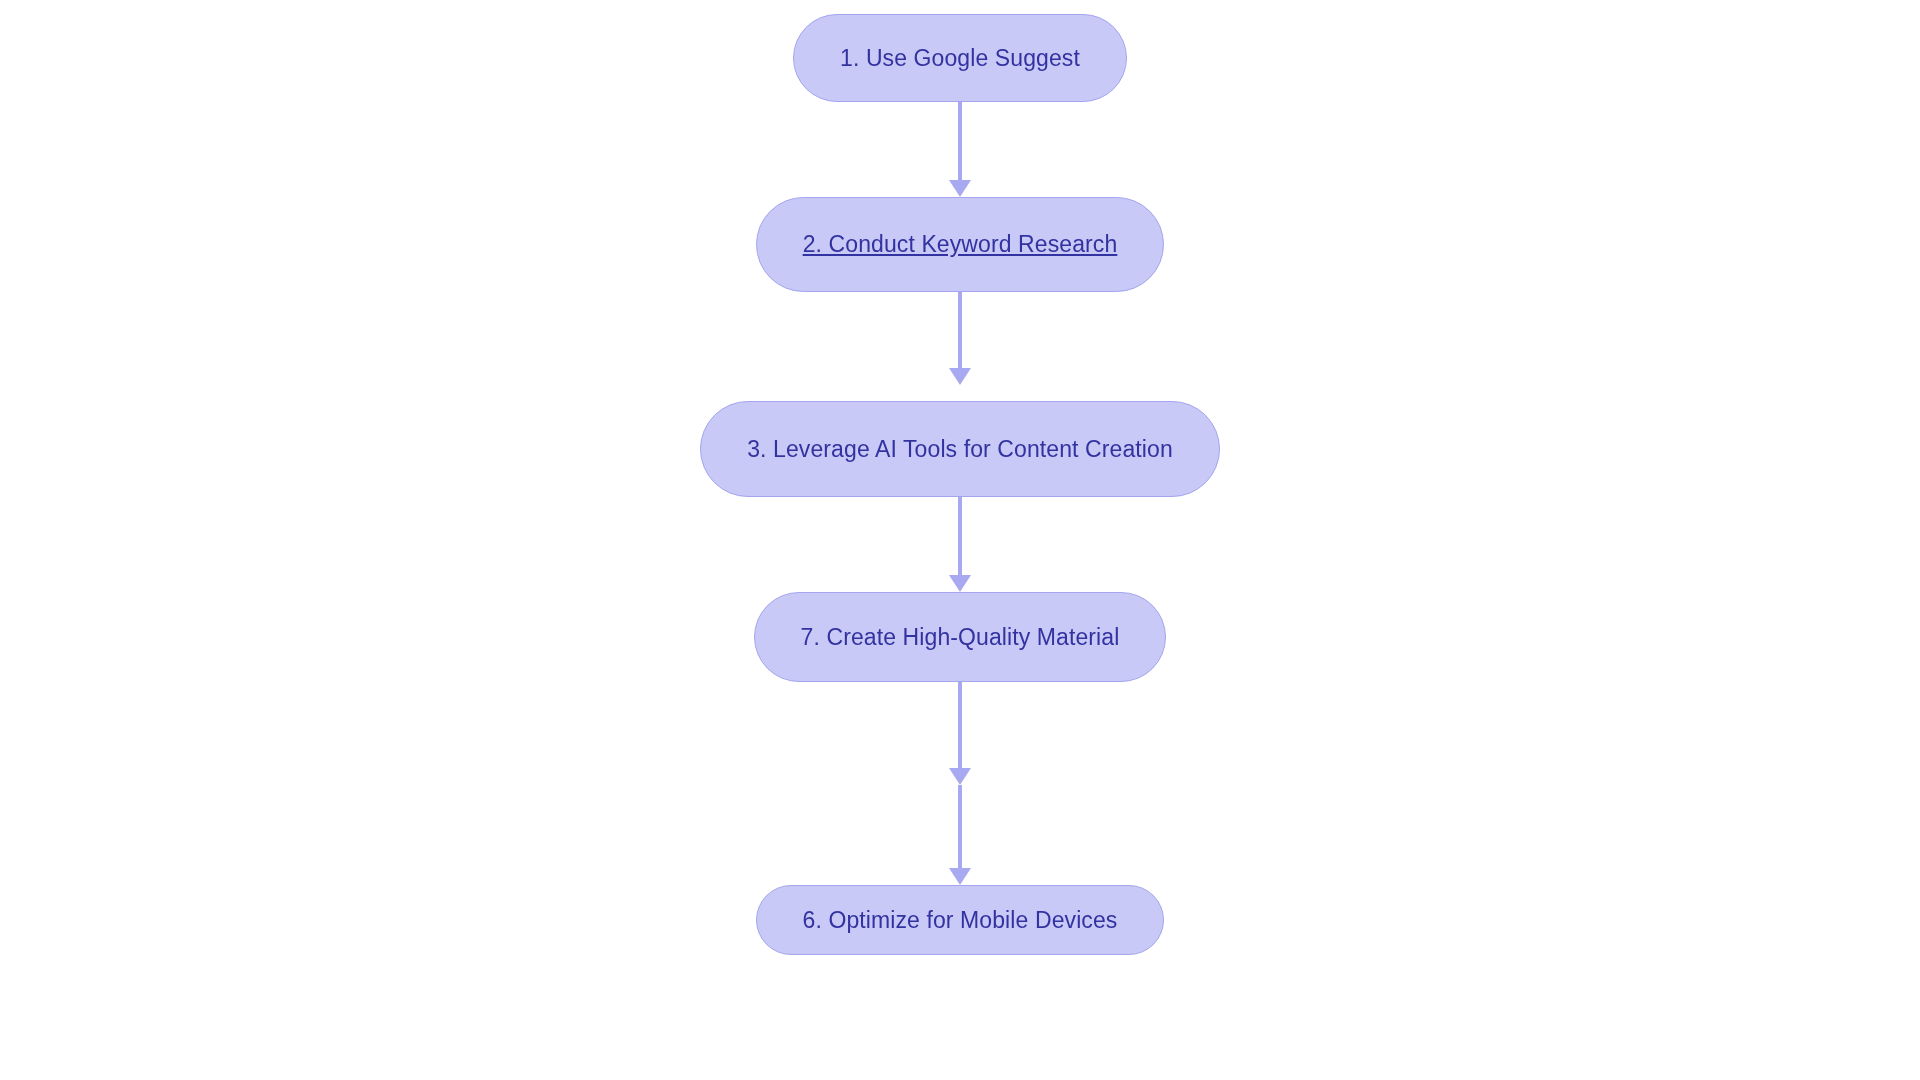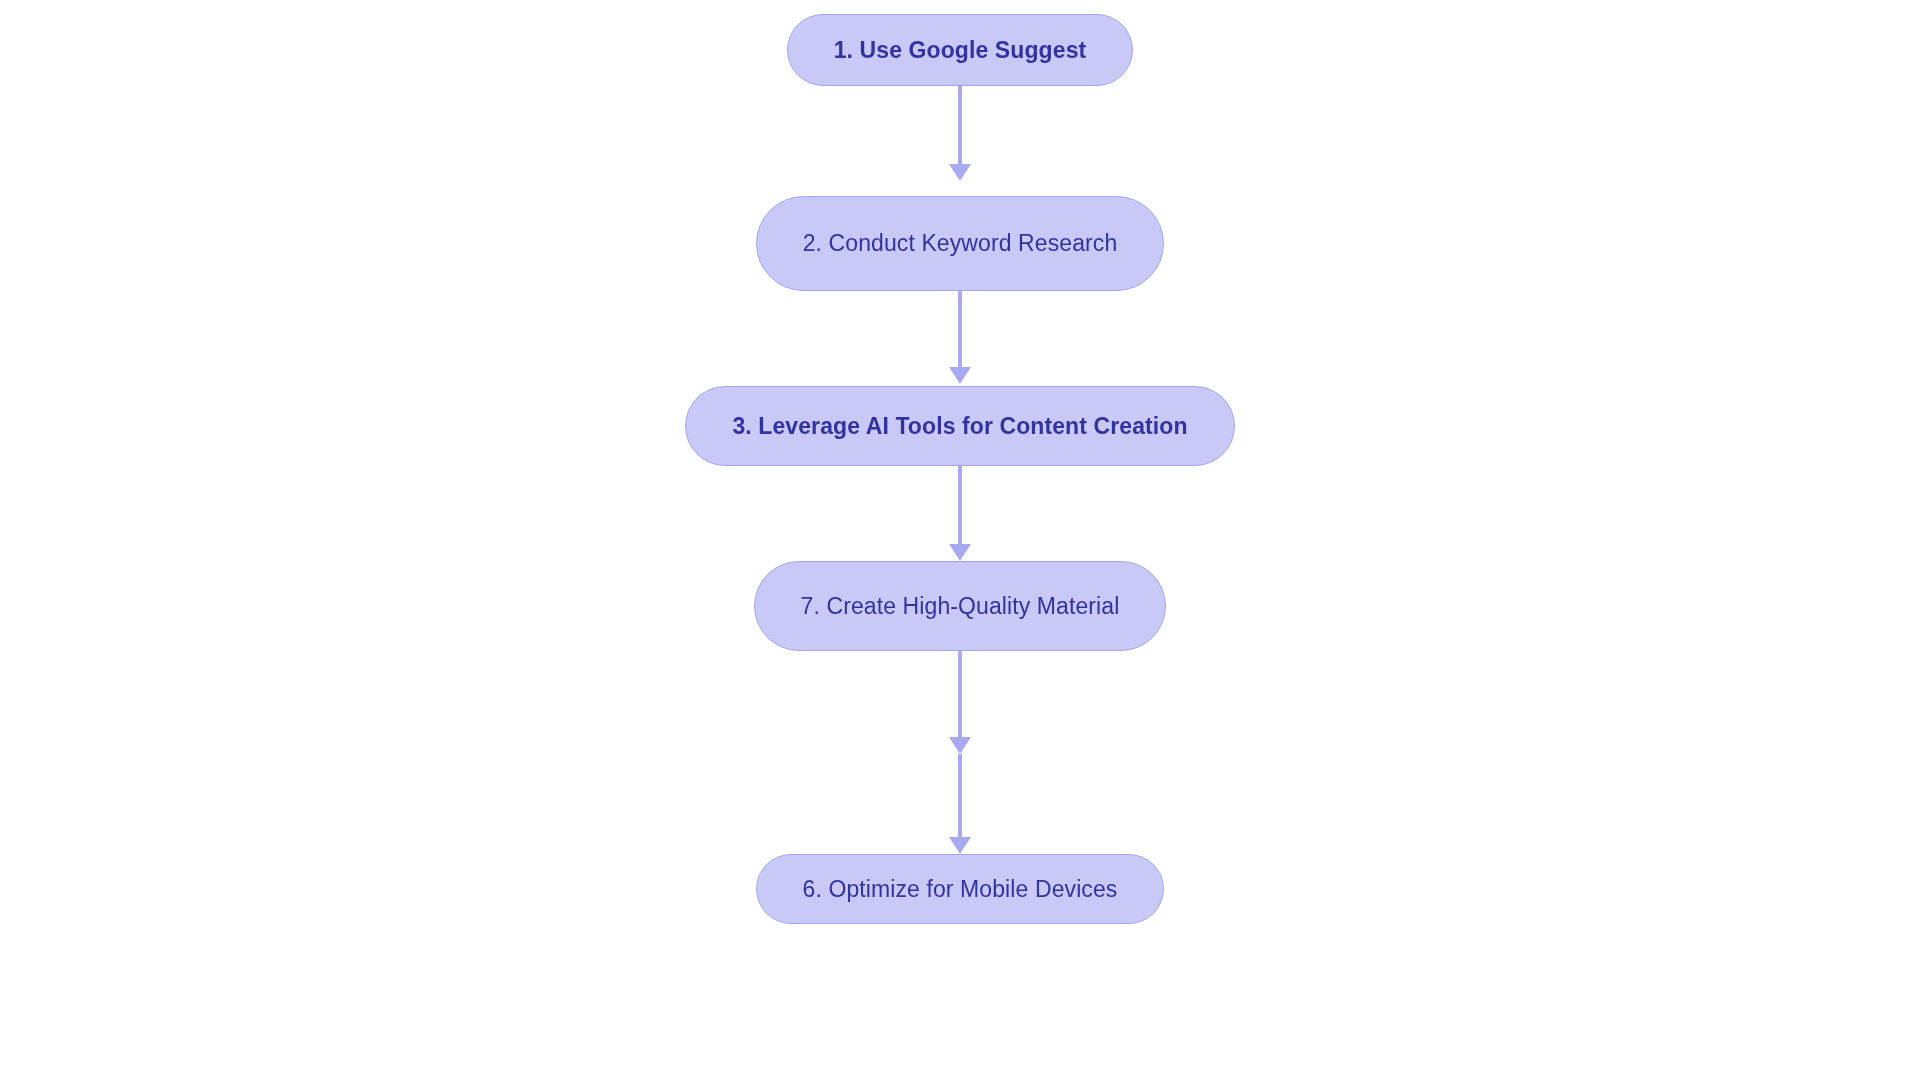--- a/index.html
+++ b/index.html
@@ -49,23 +49,23 @@
     padding: 0 46px;
   }
 
   .node-label {
     color: #3232a0;
     font-size: 23px;
     white-space: nowrap;
   }
 
   
-  .node-1 { height: 72px;  margin-top: 14px; font-weight: bold; }
-  .node-2 { height: 95px;  margin-top: 15px; }
-  .node-3 { height: 80px; margin-top: 2px; font-weight: bold; }
+  .node-1 { height: 88px;  margin-top: 14px; }
+  .node-2 { height: 95px;  margin-top: 0; text-decoration: underline; }
+  .node-3 { height: 96px; margin-top: 16px; }
   .node-4 { height: 90px;  margin-top: 0; }
   .node-5 { height: 90px;  margin-top: 0; }
   .node-6 { height: 70px;  margin-top: 0; }
 
   .connector {
     position: relative;
     width: 26px;
     display: flex;
     flex-direction: column;
     align-items: center;

